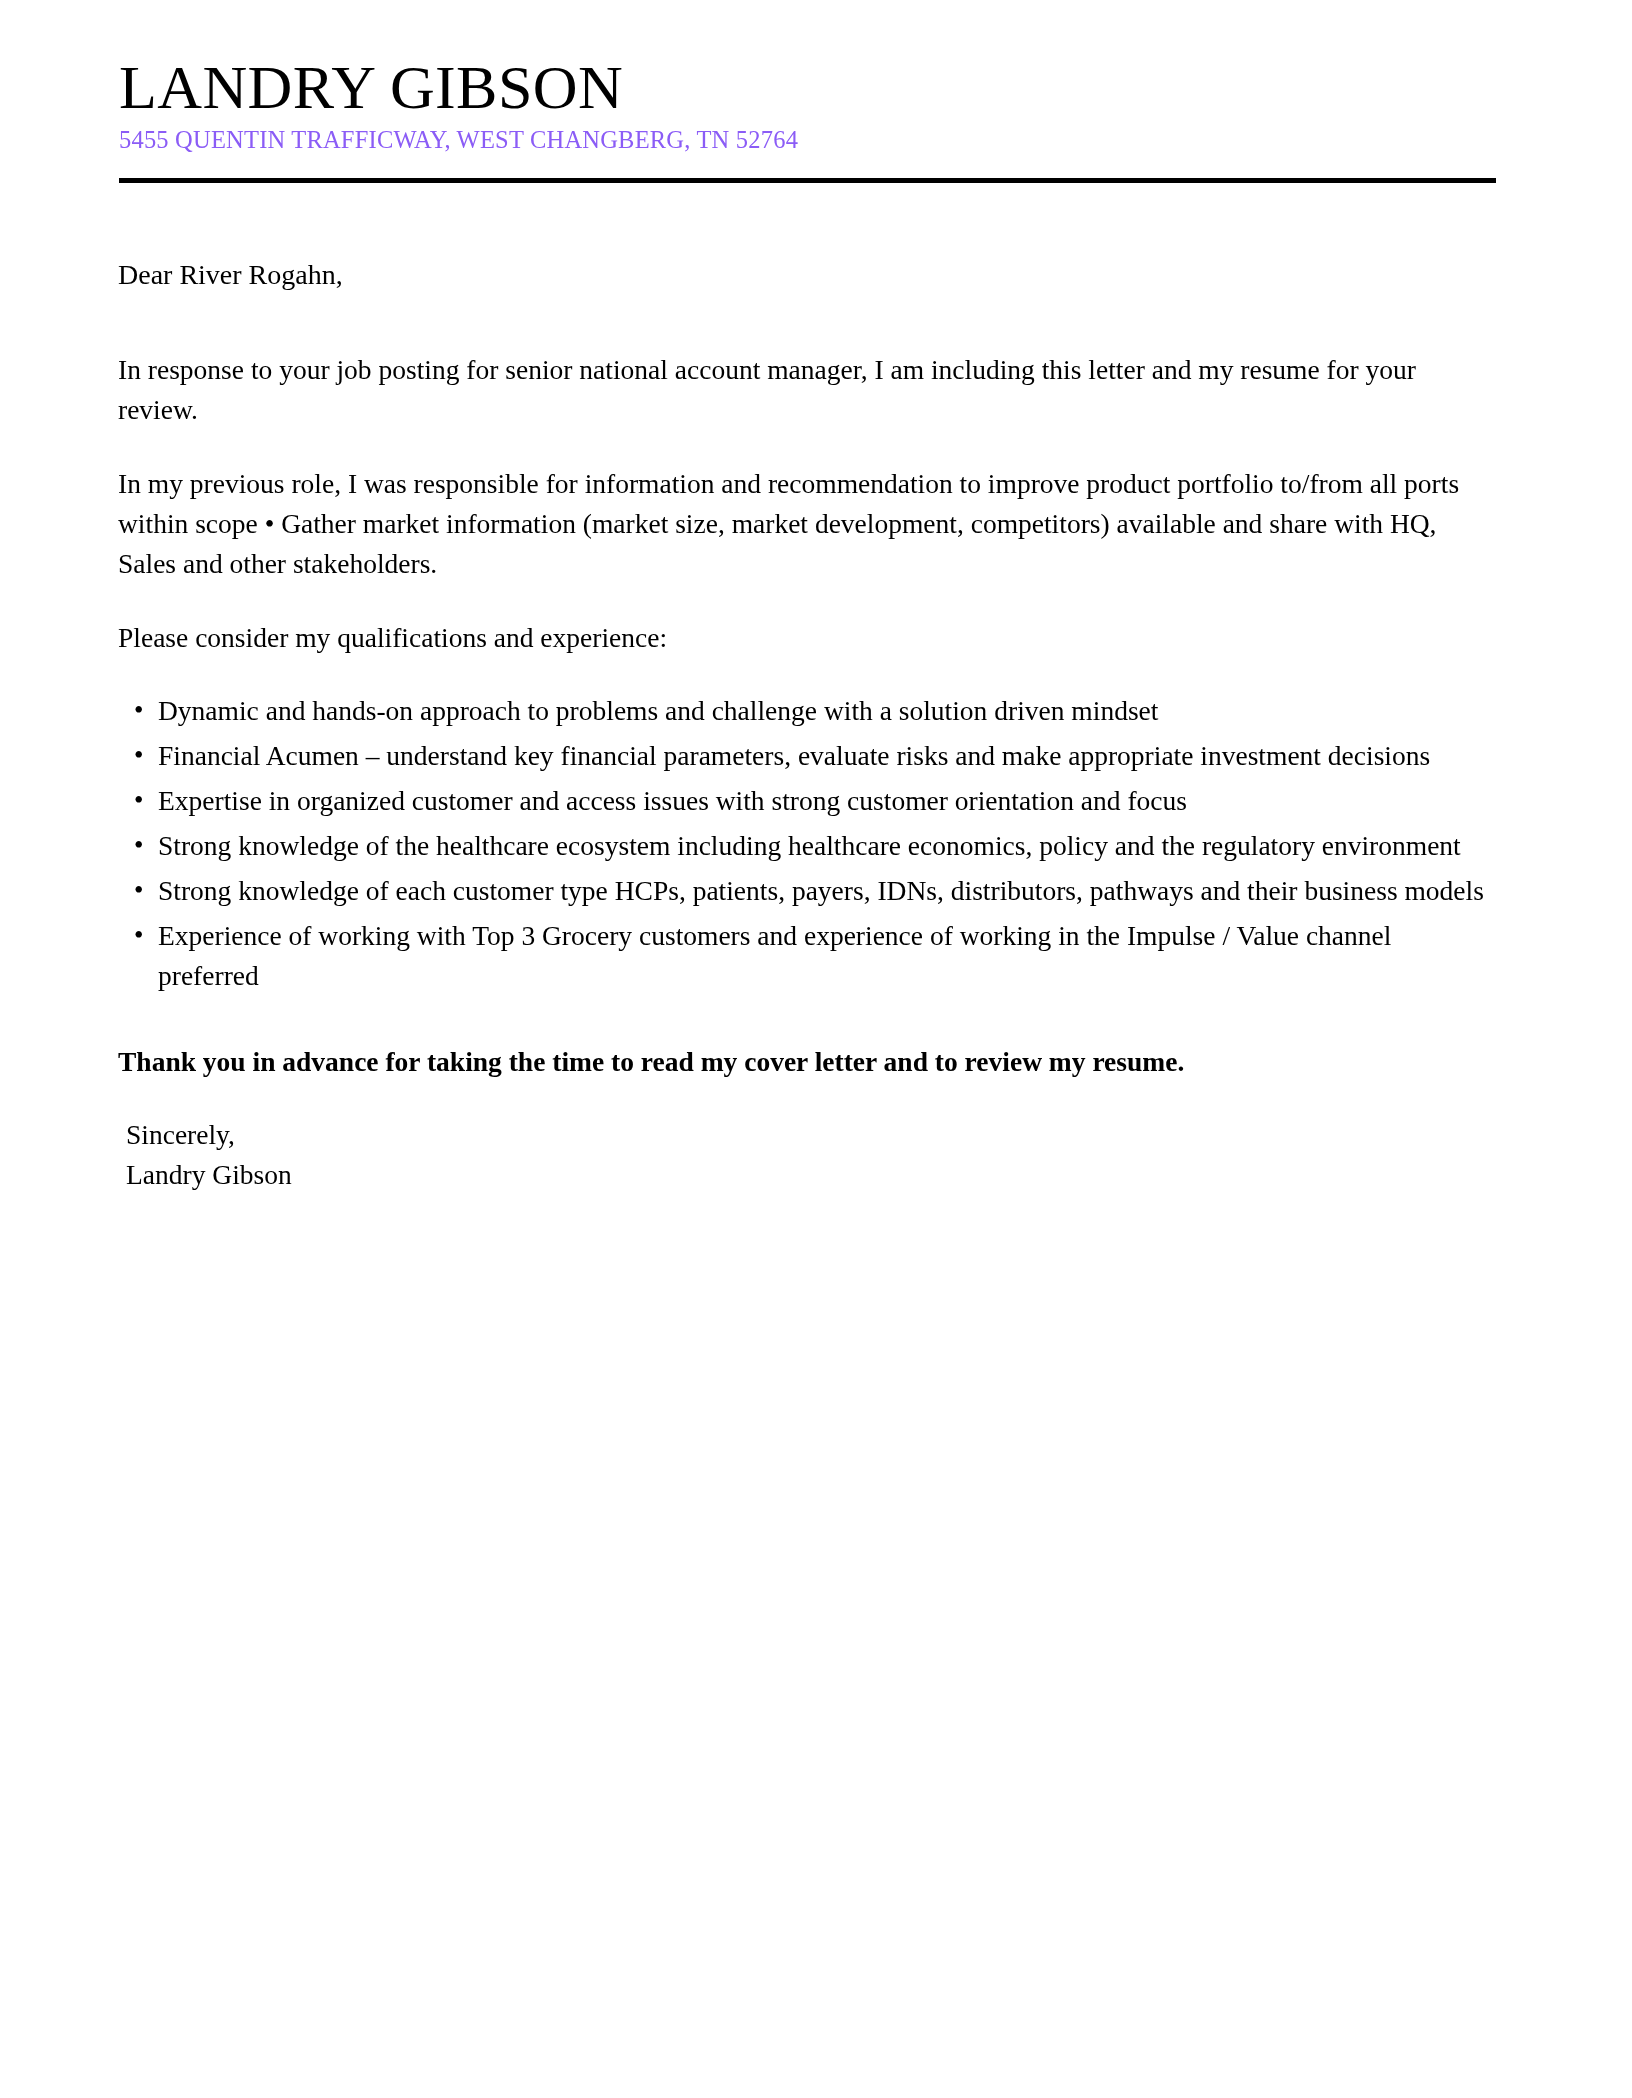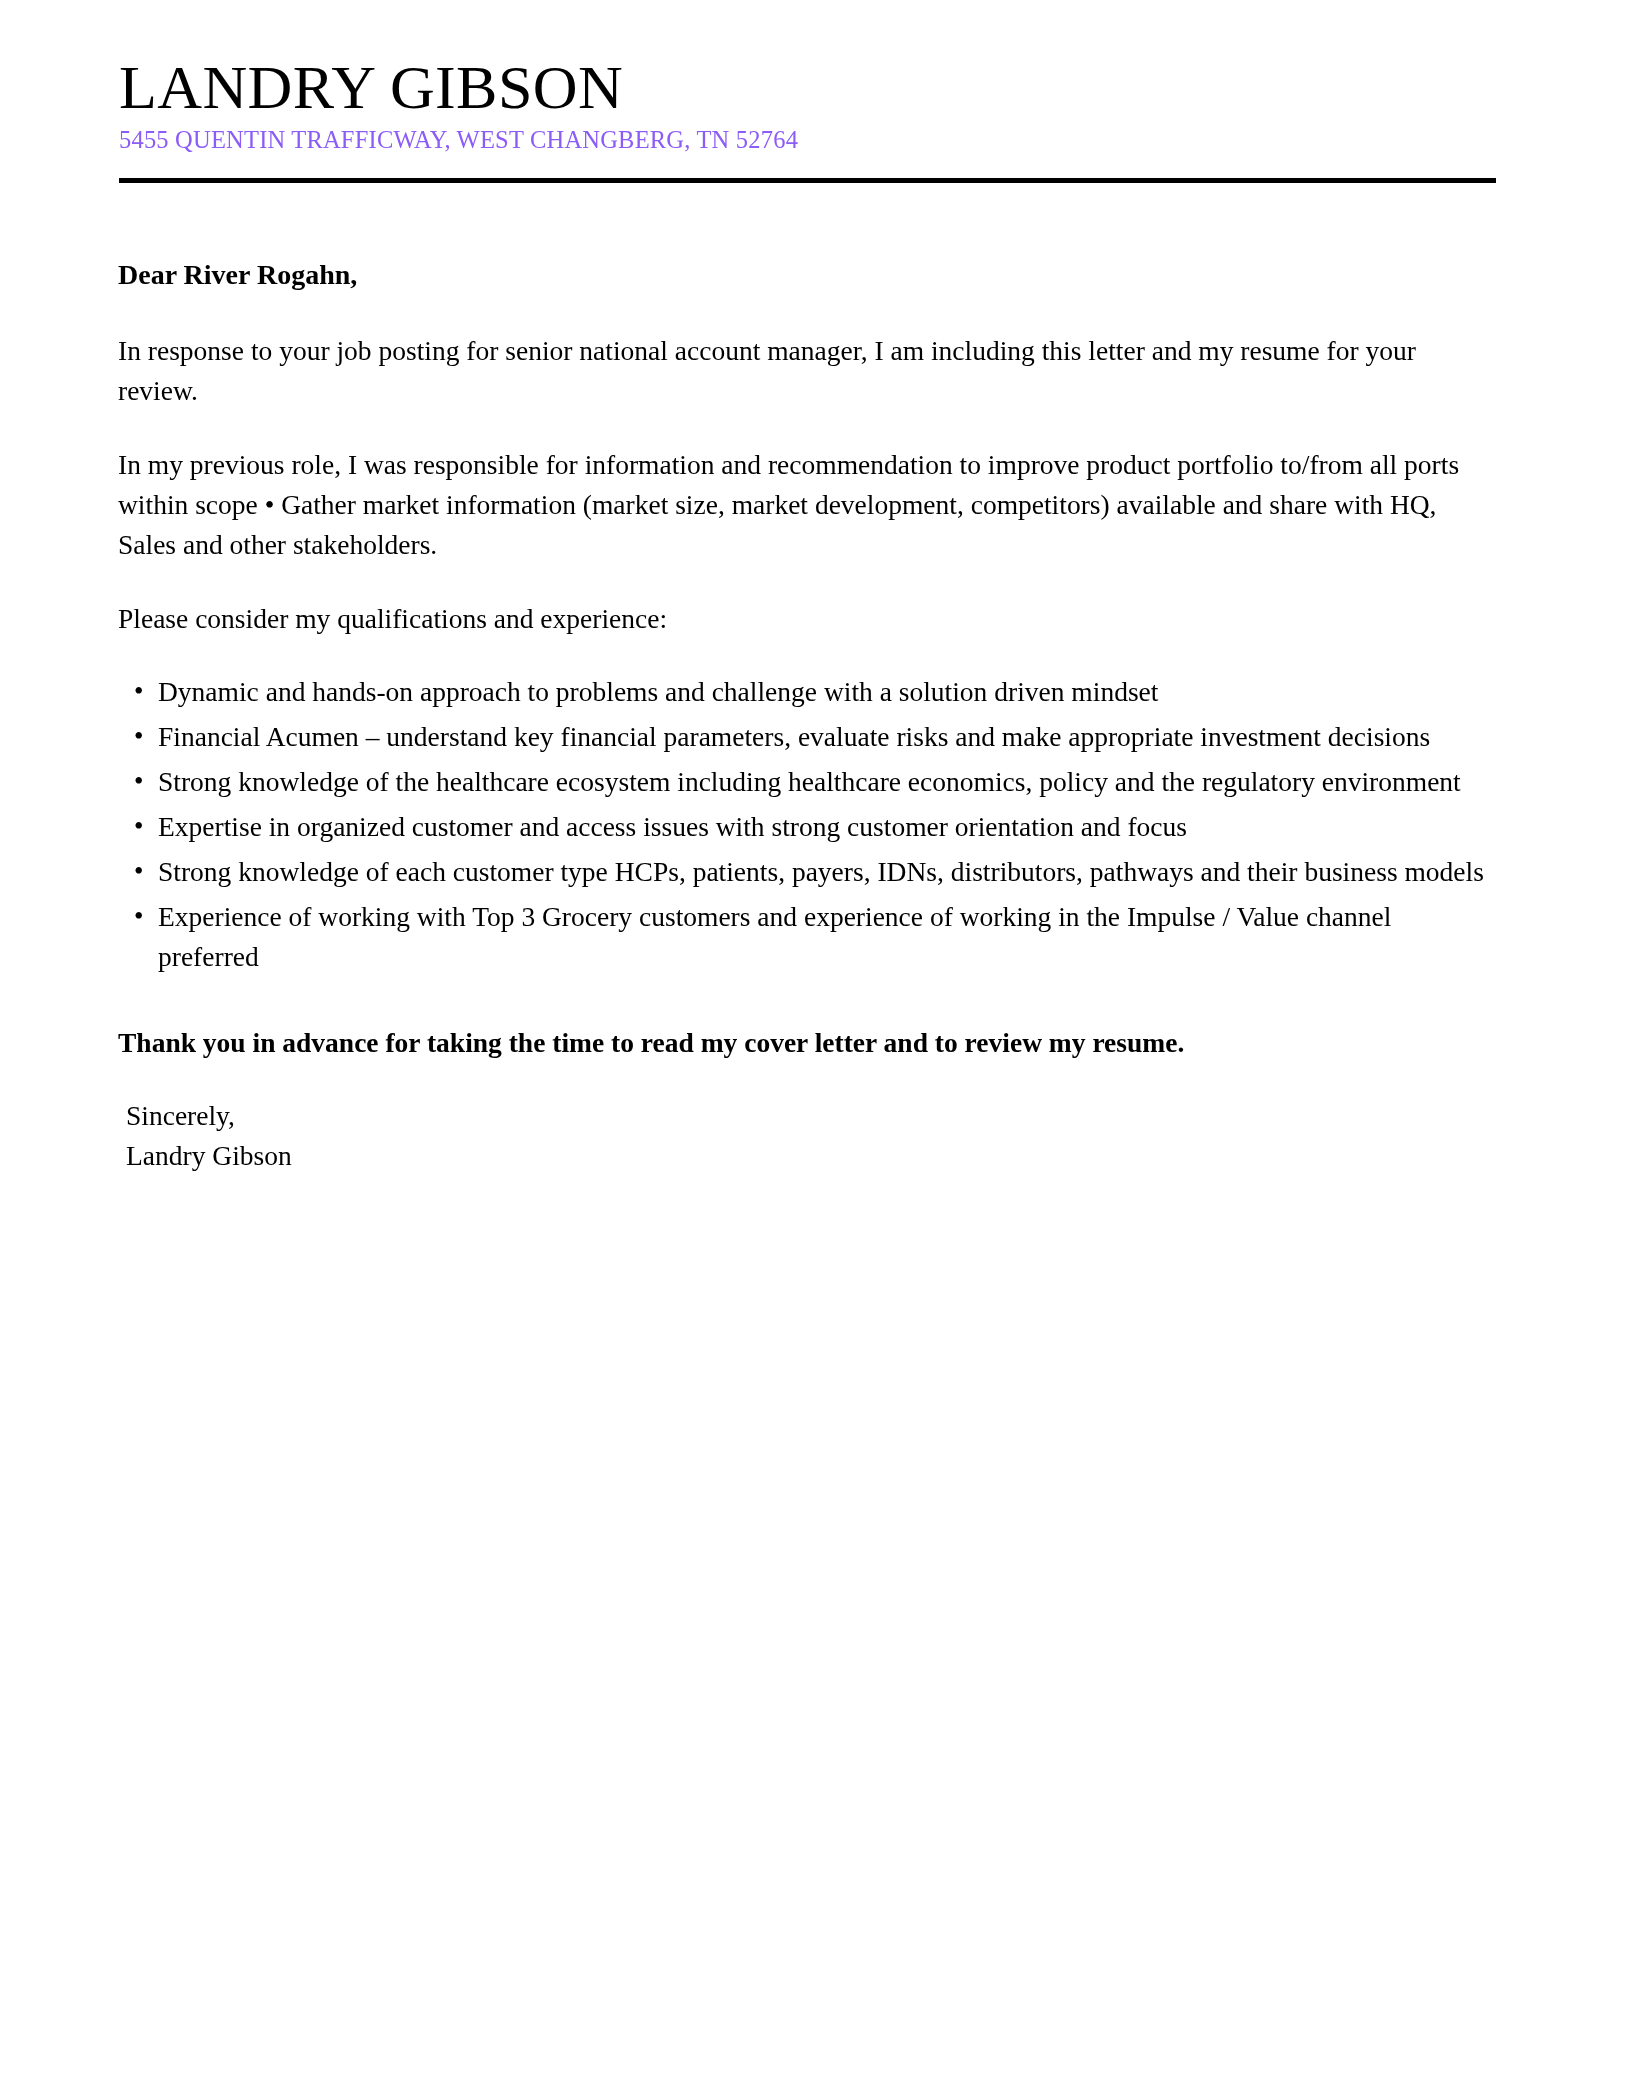--- a/index.html
+++ b/index.html
@@ -51,22 +51,22 @@
     width: 100%;
   }
 
   
   .letter-body {
     margin-top: 72px;
     font-size: 27.5px;
     line-height: 1.45;
   }
   .salutation {
-    font-weight: 700;
-    margin: 0 0 36px 0;
+    font-weight: 400;
+    margin: 0 0 55px 0;
     font-size: 28px;
   }
   .para {
     margin: 0 0 34px 0;
     text-align: left;
   }
   .closing-strong {
     font-weight: 700;
     margin: 46px 0 34px 0;
   }
@@ -119,22 +119,22 @@
     <p class="para">In response to your job posting for senior national account manager, I am including this letter and my resume for your review.</p>
 
     <p class="para">In my previous role, I was responsible for information and recommendation to improve product portfolio to/from all ports within scope • Gather market information (market size, market development, competitors) available and share with HQ, Sales and other stakeholders.</p>
 
     <p class="para">Please consider my qualifications and experience:</p>
 
     <div class="list-wrap">
       <ul class="quals">
         <li>Dynamic and hands-on approach to problems and challenge with a solution driven mindset</li>
         <li>Financial Acumen – understand key financial parameters, evaluate risks and make appropriate investment decisions</li>
+        <li>Expertise in organized customer and access issues with strong customer orientation and focus</li>
         <li>Strong knowledge of the healthcare ecosystem including healthcare economics, policy and the regulatory environment</li>
-        <li>Expertise in organized customer and access issues with strong customer orientation and focus</li>
         <li>Strong knowledge of each customer type HCPs, patients, payers, IDNs, distributors, pathways and their business models</li>
         <li>Experience of working with Top 3 Grocery customers and experience of working in the Impulse / Value channel preferred</li>
       </ul>
     </div>
 
     <p class="closing-strong">Thank you in advance for taking the time to read my cover letter and to review my resume.</p>
 
     <p class="signature">
       <span class="sig-line">Sincerely,</span>
       <span class="sig-line">Landry Gibson</span>

